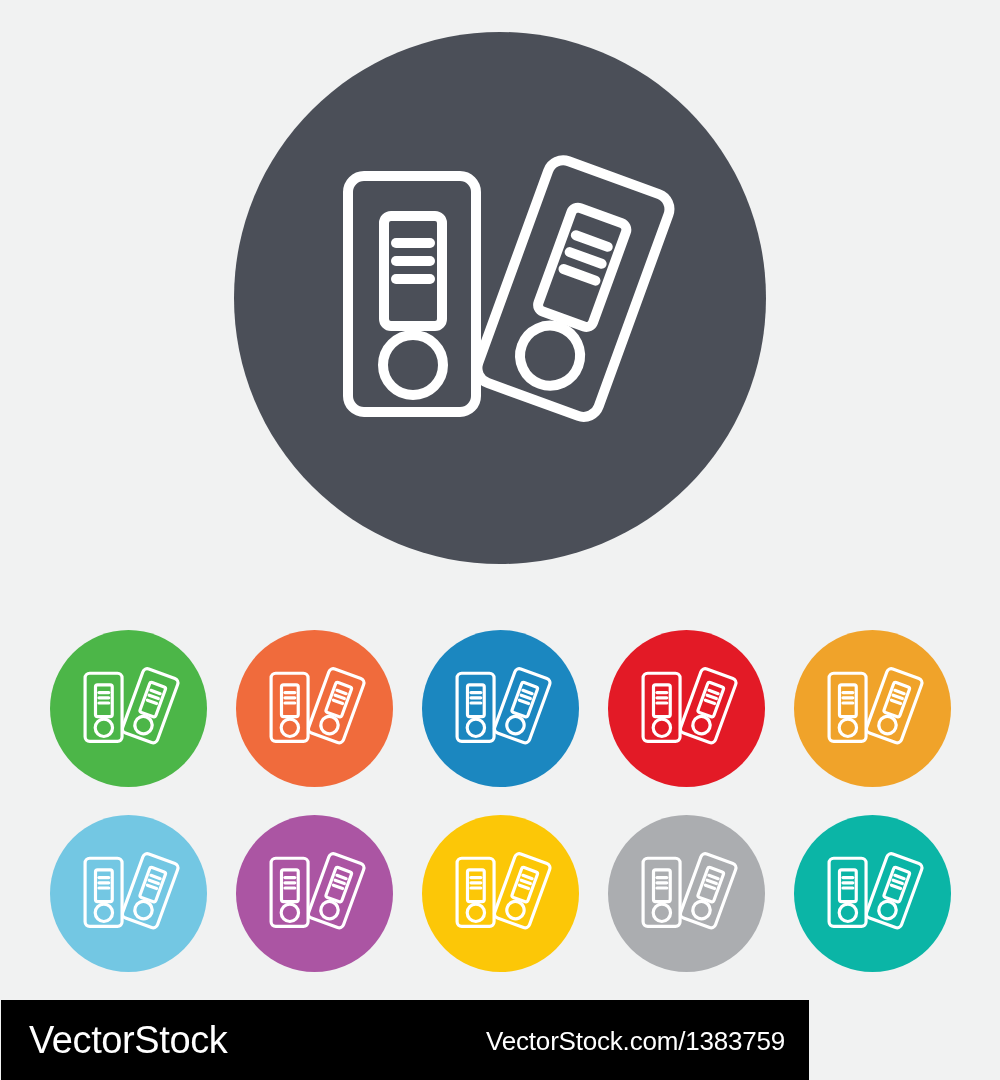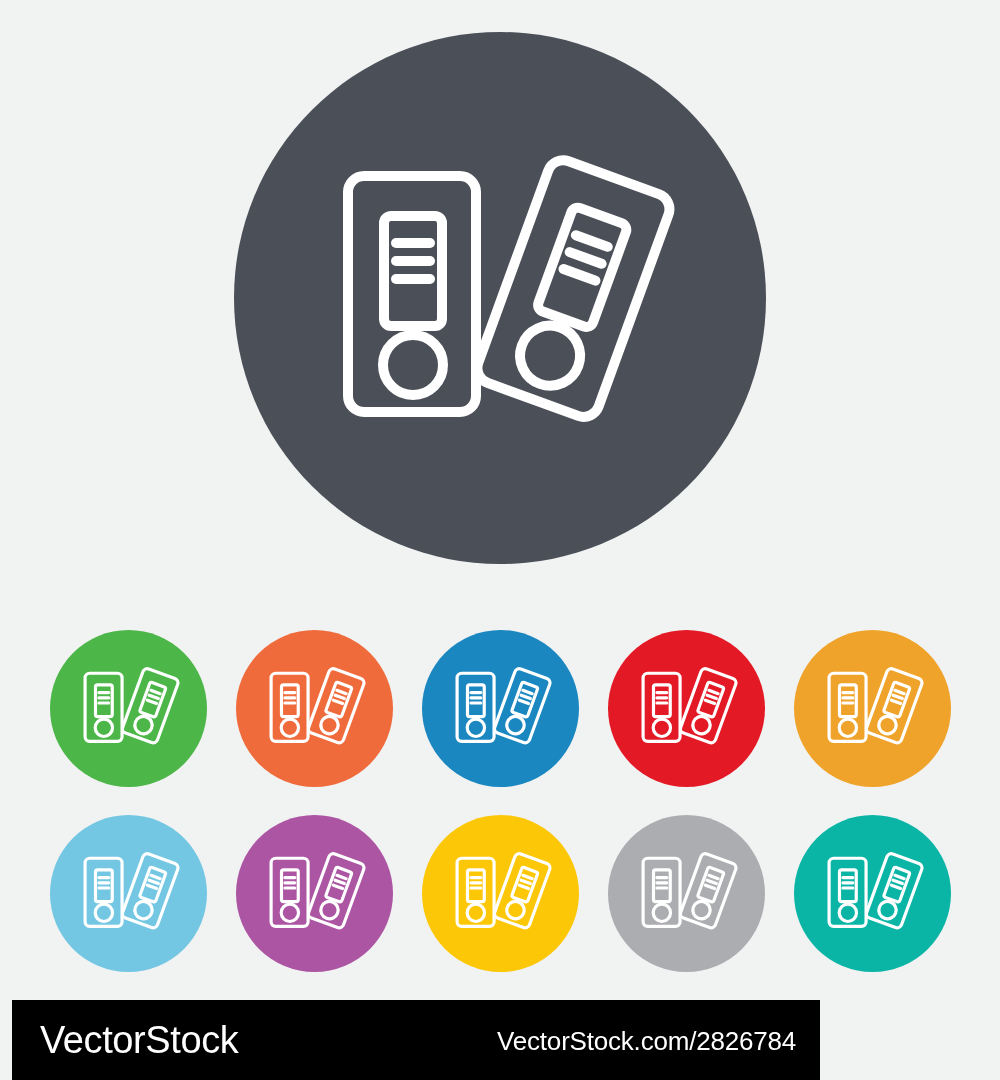--- a/index.html
+++ b/index.html
@@ -67,21 +67,21 @@
   .r1 { top: 215px; }
   .c0 { left: 50px; }
   .c1 { left: 236px; }
   .c2 { left: 422px; }
   .c3 { left: 608px; }
   .c4 { left: 794px; }
 
   
   .footer-bar {
     position: absolute;
-    left: 12px;
+    left: 1px;
     top: 1000px;
     width: 808px;
     height: 80px;
     background: #000000;
   }
   .brand-wordmark {
     position: absolute;
     left: 28px;
     top: 17px;
     font-size: 38px;
@@ -340,16 +340,16 @@
             <line x1="234" y1="125" x2="268" y2="125"></line>
           <circle cx="251" cy="211" r="30"></circle>
         </g>
       </svg>
     </div>
 
   </div>
 
   <div class="footer-bar">
     <div class="brand-wordmark">VectorStock</div>
-    <div class="brand-url">VectorStock.com/2826784</div>
+    <div class="brand-url">VectorStock.com/1383759</div>
   </div>
 
 </div>
 
 </body></html>

